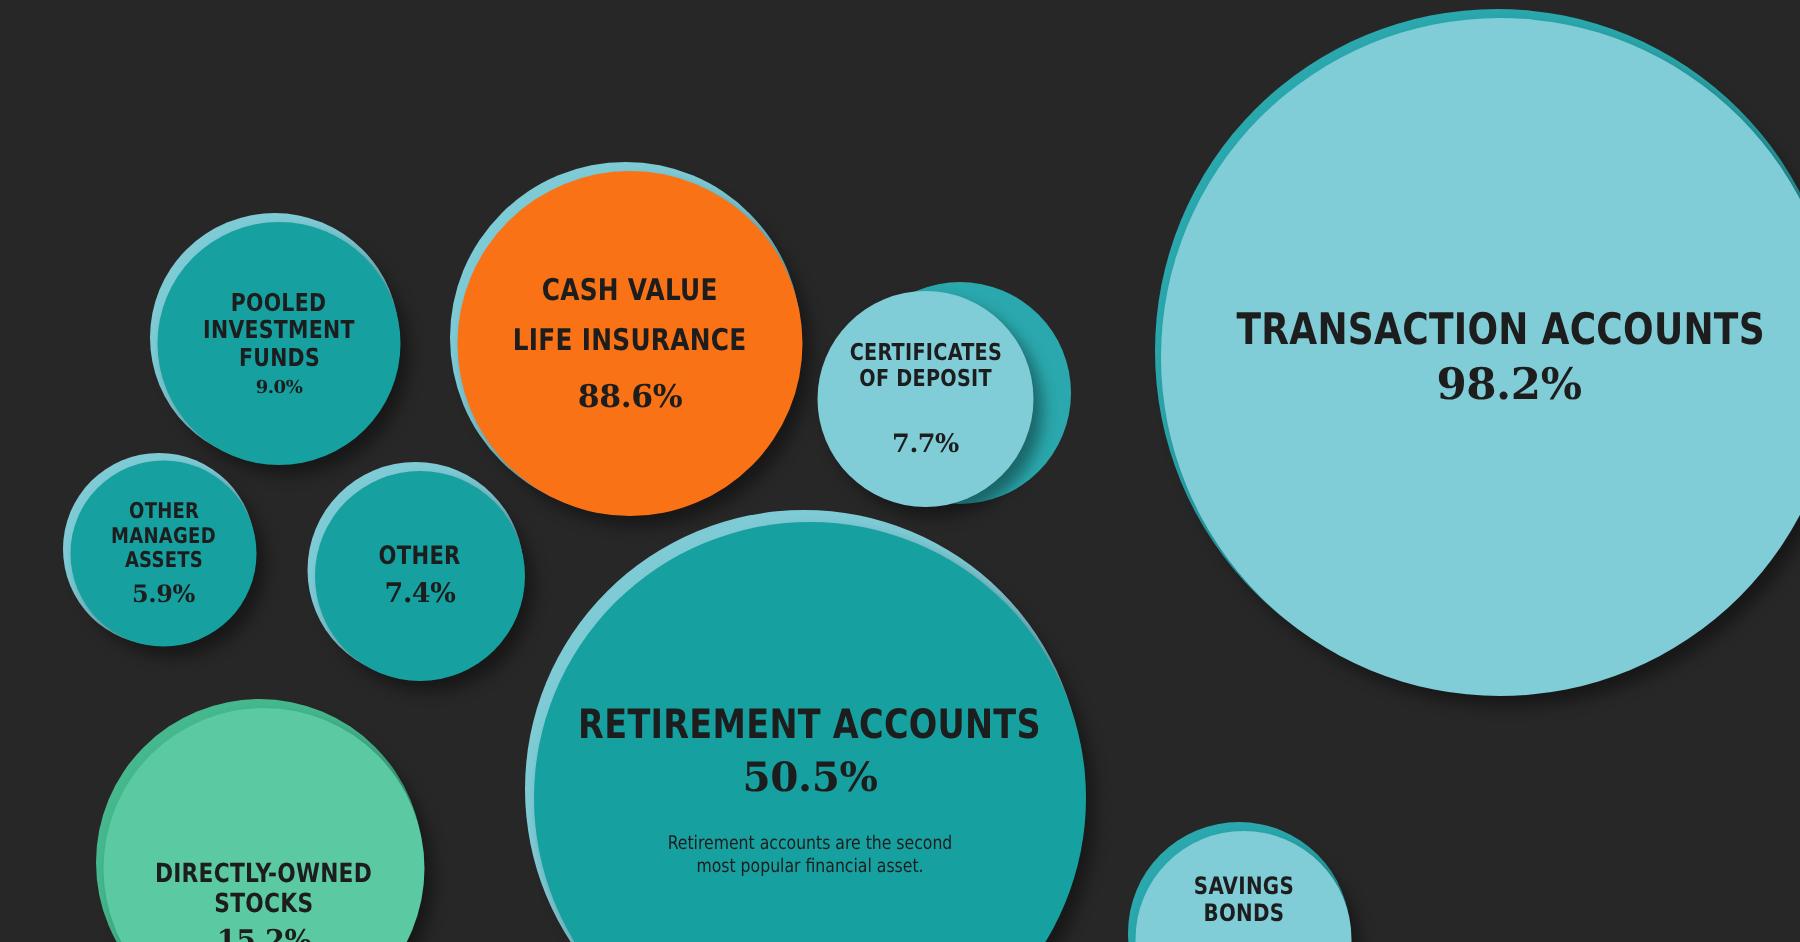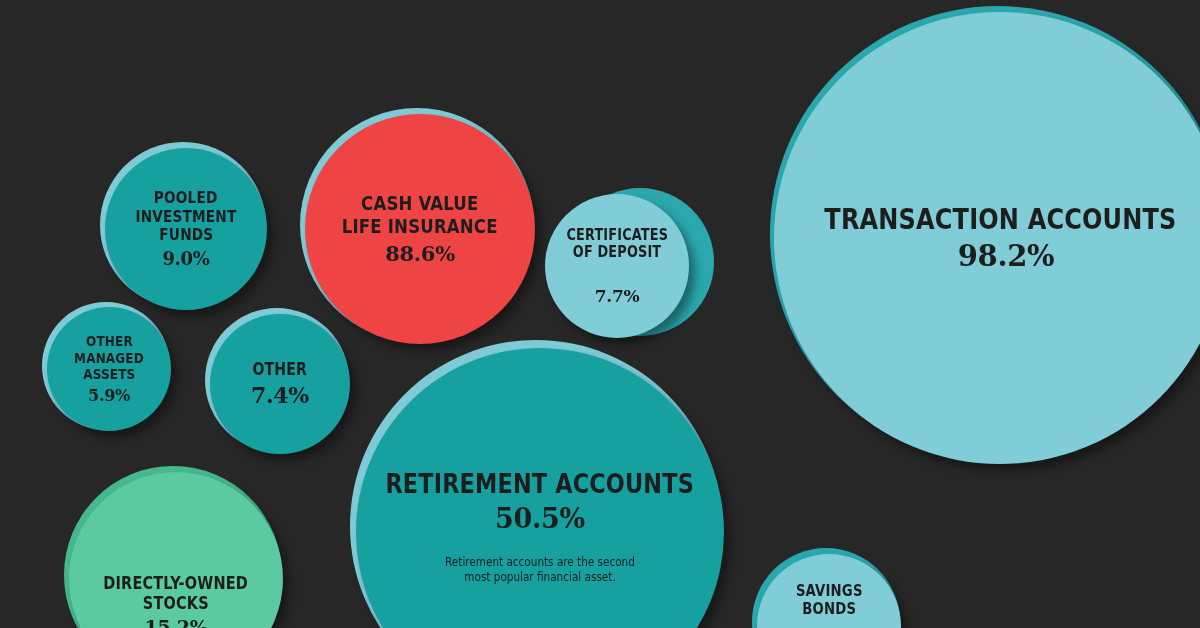--- a/index.html
+++ b/index.html
@@ -88,52 +88,52 @@
   </div>
 
   <div class="rim" style="left:350px; top:340px; width:372px; height:372px; background:#7ecbd6;"></div>
   <div class="bubble" style="left:356px; top:348px; width:368px; height:368px; background:#16a0a0; padding-bottom:10px;">
     <div class="label" style="font-size:27px;">RETIREMENT ACCOUNTS</div>
     <div class="value" style="font-size:27px;">50.5%</div>
     <div class="note" style="font-size:12.5px; width:210px; margin-top:20px;">Retirement accounts are the second most popular financial asset.</div>
   </div>
 
   <div class="rim" style="left:300px; top:108px; width:234px; height:234px; background:#7ecbd6;"></div>
-  <div class="bubble" style="left:305px; top:114px; width:230px; height:230px; background:#ef4444;">
+  <div class="bubble" style="left:305px; top:114px; width:230px; height:230px; background:#f97316;gap:10px;">
     <div class="label" style="font-size:20px;">CASH VALUE</div>
     <div class="label" style="font-size:20px;">LIFE INSURANCE</div>
     <div class="value" style="font-size:21px;">88.6%</div>
   </div>
 
   <div class="rim" style="left:64px; top:466px; width:218px; height:218px; background:#45b98d;"></div>
   <div class="bubble" style="left:69px; top:472px; width:214px; height:214px; background:#5bc9a1; padding-top:54px;">
     <div class="label" style="font-size:17.5px;">DIRECTLY-OWNED</div>
     <div class="label" style="font-size:17.5px;">STOCKS</div>
     <div class="value" style="font-size:19px;">15.2%</div>
   </div>
 
   <div class="rim" style="left:100px; top:142px; width:166px; height:166px; background:#7ecbd6;"></div>
   <div class="bubble" style="left:105px; top:148px; width:162px; height:162px; background:#16a0a0;">
     <div class="label" style="font-size:16.5px;">POOLED</div>
     <div class="label" style="font-size:16.5px;">INVESTMENT</div>
     <div class="label" style="font-size:16.5px;">FUNDS</div>
-    <div class="value" style="font-size:18px;">9.0%</div>
+    <div class="value" style="font-size:12px;">9.0%</div>
   </div>
 
   <div class="rim" style="left:566px; top:188px; width:148px; height:148px; background:#2aa8ad;"></div>
   <div class="bubble" style="left:545px; top:194px; width:144px; height:144px; background:#80cdd8;align-items:center;">
     <div class="label" style="font-size:15.5px;">CERTIFICATES</div>
     <div class="label" style="font-size:15.5px;">OF DEPOSIT</div>
     <div class="value" style="font-size:17px;margin-top:24px;">7.7%</div>
   </div>
 
   <div class="rim" style="left:205px; top:308px; width:144px; height:144px; background:#7ecbd6;"></div>
   <div class="bubble" style="left:210px; top:314px; width:140px; height:140px; background:#16a0a0;">
     <div class="label" style="font-size:17px;">OTHER</div>
-    <div class="value" style="font-size:22px;">7.4%</div>
+    <div class="value" style="font-size:18px;">7.4%</div>
   </div>
 
   <div class="rim" style="left:42px; top:302px; width:128px; height:128px; background:#7ecbd6;"></div>
   <div class="bubble" style="left:47px; top:307px; width:124px; height:124px; background:#16a0a0;">
     <div class="label" style="font-size:14.5px;">OTHER</div>
     <div class="label" style="font-size:14.5px;">MANAGED</div>
     <div class="label" style="font-size:14.5px;">ASSETS</div>
     <div class="value" style="font-size:16px;">5.9%</div>
   </div>
 

